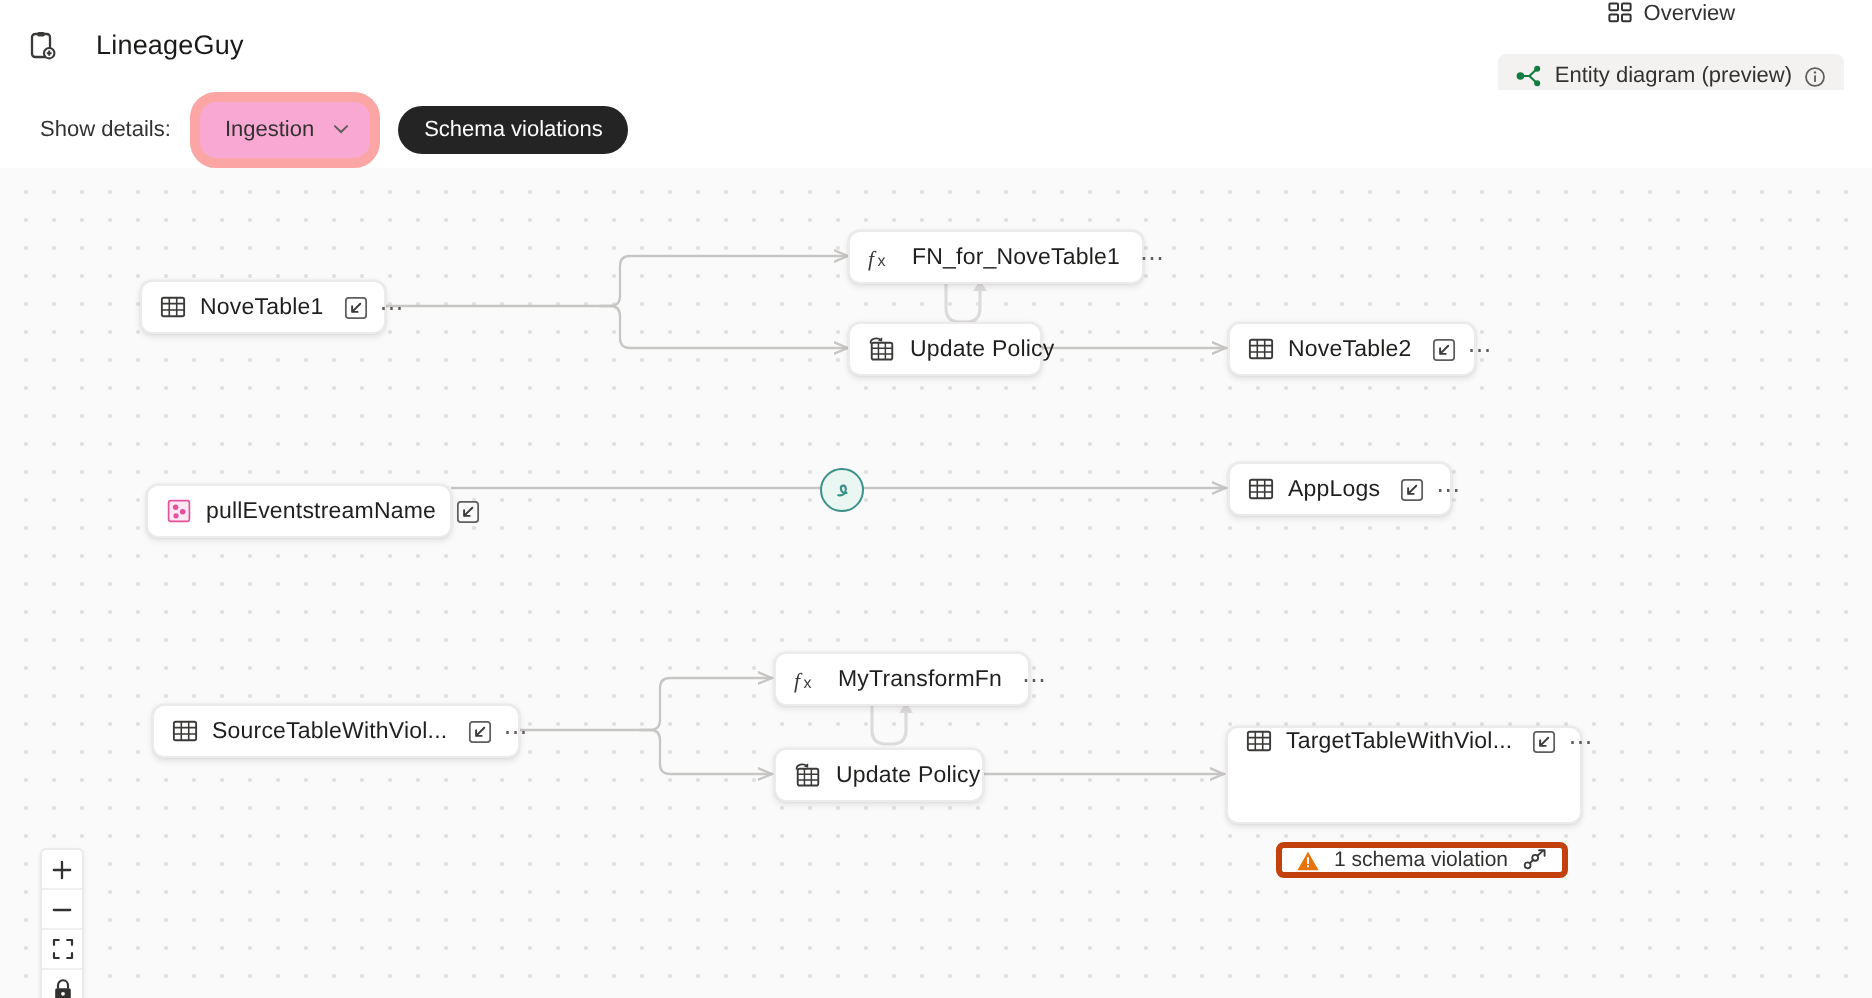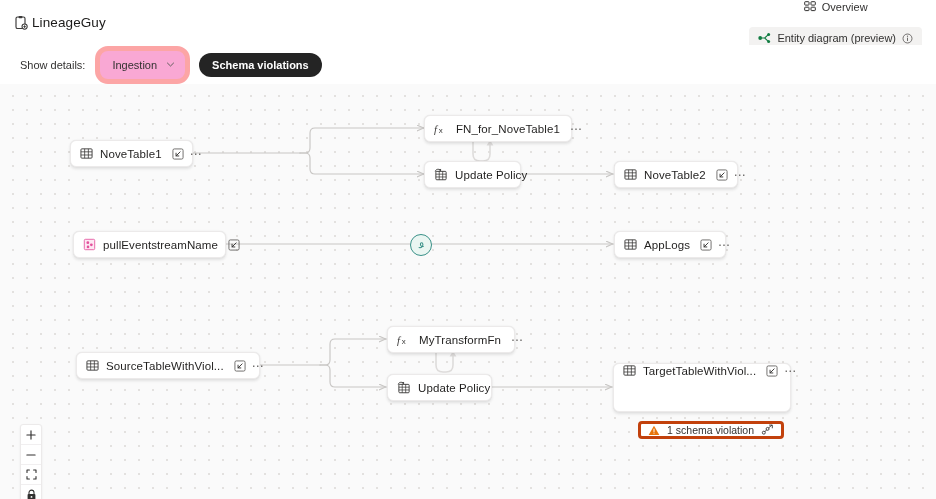--- a/index.html
+++ b/index.html
@@ -17,21 +17,21 @@
 
   
   .header {
     position: absolute; left: 0; top: 0;
     width: 936px; height: 45px;
     background: #ffffff;
     display: flex; align-items: center;
     box-sizing: border-box;
     padding: 0 14px 0 13px;
   }
-  .brand { display: flex; align-items: center; gap: 3px; }
+  .brand { display: flex; align-items: center; gap: 19px; }
   .brand-title {
     font-size: 13.5px; color: #1b1a19; font-weight: 400;
     letter-spacing: .1px;
   }
   .header-right {
     margin-left: auto; display: flex; align-items: center; gap: 9px; flex-direction: column;
   }
   .hdr-btn {
     display: flex; align-items: center; gap: 6px;
     font-size: 11px; color: #323130;
@@ -61,21 +61,21 @@
     border: 5px solid #fca5a5; background: #f9a8d4;
     border-radius: 13px; padding: 4px 10px 4px 12px;
     font-size: 11px; color: #323130; cursor: pointer;
     height: 20px; box-sizing: content-box;
   }
   .pill-dark {
     margin-left: 9px;
     background: #242424; color: #ffffff;
     border-radius: 13px; padding: 6px 13px;
     font-size: 11px; cursor: pointer; border: none;
-    font-weight: 700; white-space: nowrap;
+    font-weight: 400; white-space: nowrap;
   }
   .search-box {
     margin-left: auto;
     display: flex; align-items: center; gap: 6px;
     border: 1px solid #e1dfdd; background: #ffffff;
     border-radius: 3px; padding: 0 8px;
     width: 112px; height: 22px;
   }
   .search-box input {
     border: none; outline: none; background: transparent;
@@ -324,21 +324,21 @@
             <svg width="12" height="12" viewBox="0 0 13 13">
               <rect x="1" y="1" width="11" height="11" rx="1.6" fill="none" stroke="#605e5c" stroke-width="0.95"></rect>
               <path d="M8.8 4.2 4.4 8.6M4.4 5.6v3h3" fill="none" stroke="#3b3a39" stroke-width="1.05" stroke-linecap="round" stroke-linejoin="round"></path>
             </svg>
           </span>
           <span class="dots">⋯</span>
         </span>
       </div>
     </div>
 
-    <div class="node" style="left:73px;top:147px;width:153px;height:27px;">
+    <div class="node" style="left:73px;top:158px;width:153px;height:27px;">
       <div class="node-row">
         <span>
           <svg width="13" height="13" viewBox="0 0 14 14">
             <rect x="1.4" y="1.4" width="11.2" height="11.2" rx="1.2" fill="#fde8f3" stroke="#e3519c" stroke-width="0.9"></rect>
             <circle cx="5.2" cy="5" r="1.5" fill="#e3519c"></circle>
             <circle cx="9" cy="7.4" r="1.5" fill="#e3519c"></circle>
             <circle cx="5.4" cy="9.6" r="1.4" fill="#e3519c"></circle>
           </svg>
         </span>
         <span class="node-label">pullEventstreamName</span>

